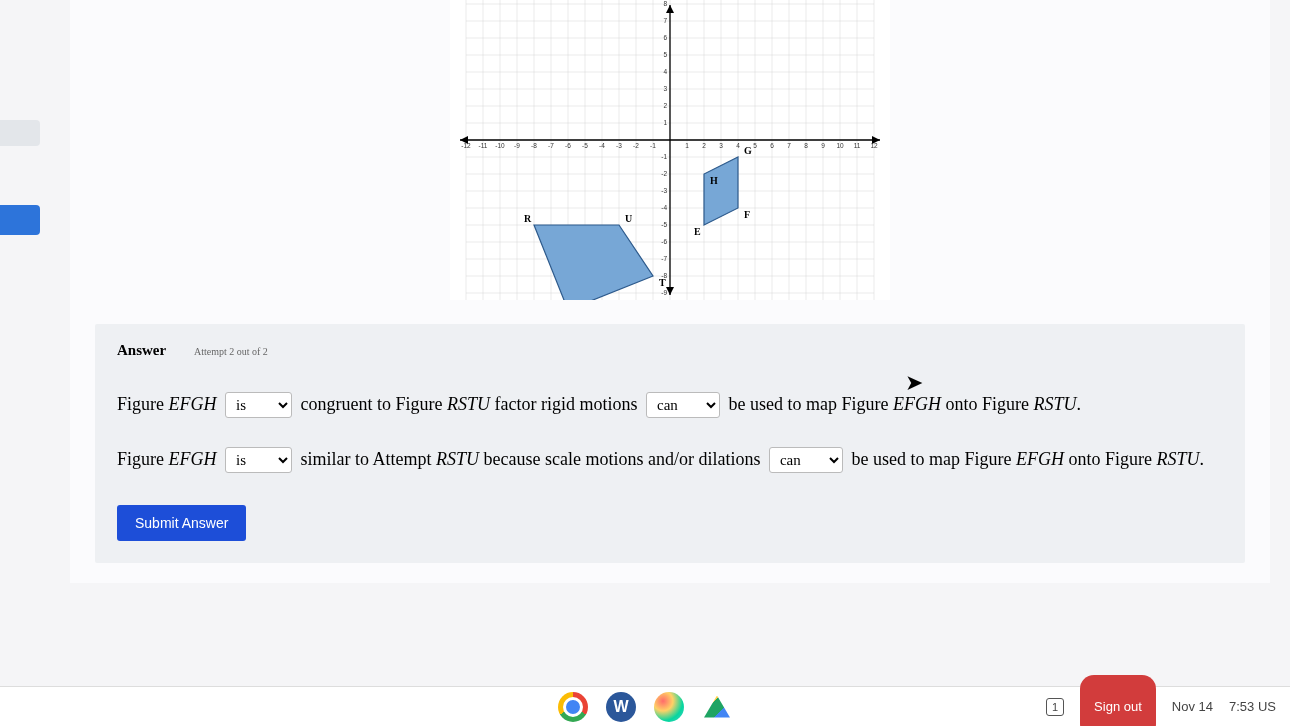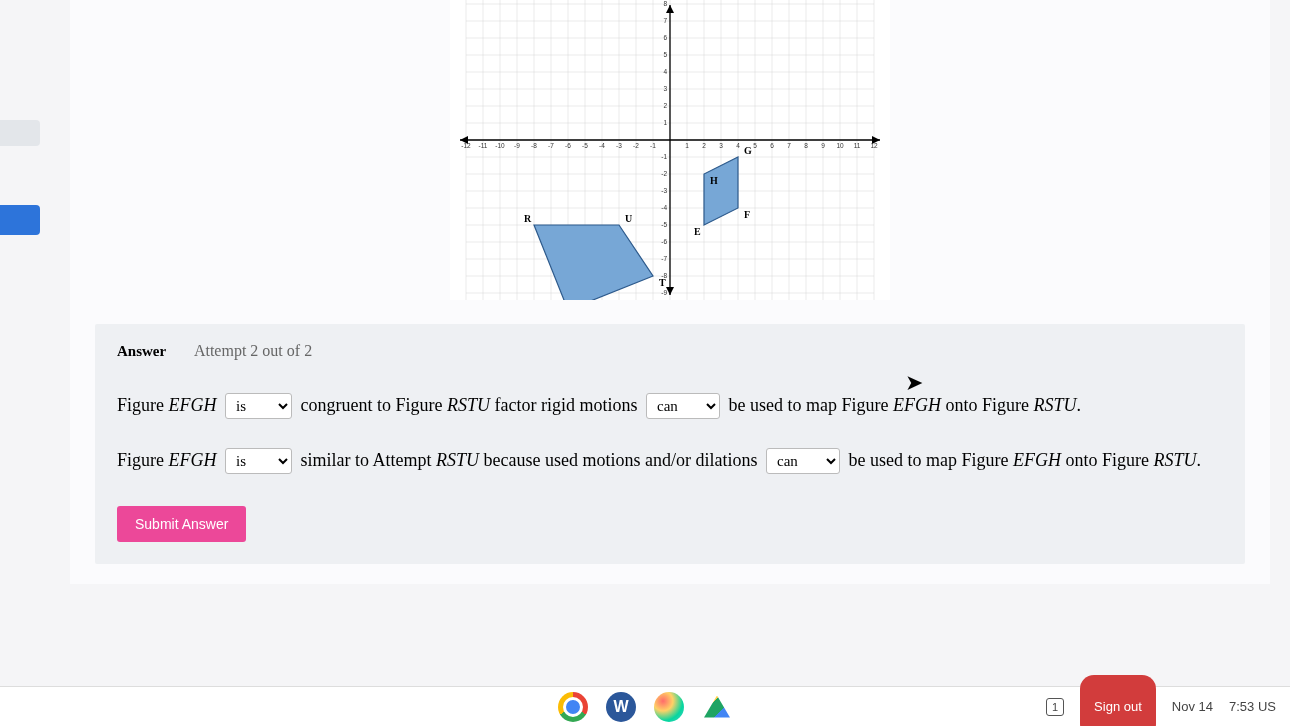--- a/index.html
+++ b/index.html
@@ -5,25 +5,25 @@
   * { box-sizing: border-box; margin: 0; padding: 0; }
   body { font-family: Georgia, 'Times New Roman', serif; background: #f5f5f7; width: 1290px; height: 726px; position: relative; overflow: hidden; }
   .left-stub { position: absolute; left: 0; top: 120px; width: 40px; height: 26px; background: #e3e6ea; border-radius: 0 4px 4px 0; }
   .left-stub.blue { top: 205px; background: #2d74da; height: 30px; }
   .main { position: absolute; left: 70px; top: 0; right: 20px; background: #fbfbfd; padding: 0 25px 20px 25px; }
   .graph-wrap { text-align: center; padding: 0 0 20px 0; }
   svg.graph { background: #fff; }
   .answer-section { background: #eef0f3; padding: 18px 22px 22px 22px; border-radius: 2px; }
   .answer-head { font-size: 15px; margin-bottom: 22px; }
   .answer-head strong { font-weight: bold; margin-right: 24px; }
-  .answer-head span { color: #666; font-size: 16px; }
+  .answer-head span { color: #666; font-size: 10px; }
   .line { font-size: 18px; line-height: 2.6; margin-bottom: 8px; }
   .line em { }
   select { font-family: inherit; font-size: 15px; padding: 3px 6px; border: 1px solid #bbb; border-radius: 3px; background: #fff; margin: 0 4px; }
-  .submit { background: #ec4899; color: #fff; border: none; padding: 10px 18px; font-size: 14px; border-radius: 3px; cursor: pointer; margin-top: 14px; }
+  .submit { background: #1d4ed8; color: #fff; border: none; padding: 10px 18px; font-size: 14px; border-radius: 3px; cursor: pointer; margin-top: 14px; }
   .shelf { position: absolute; bottom: 0; left: 0; right: 0; height: 40px; background: #fff; border-top: 1px solid #ddd; display: flex; align-items: center; padding: 0 14px; }
   .shelf .apps { position: absolute; left: 50%; transform: translateX(-50%); display: flex; gap: 18px; align-items: center; }
   .app-icon { width: 30px; height: 30px; border-radius: 50%; display: flex; align-items: center; justify-content: center; font-size: 18px; }
   .chrome { background: conic-gradient(#ea4335 0 120deg,#34a853 120deg 240deg,#fbbc05 240deg 360deg); position: relative; }
   .chrome::after { content: ""; position: absolute; width: 14px; height: 14px; background: #4285f4; border: 3px solid #fff; border-radius: 50%; }
   .word { background: #2b579a; color: #fff; font-family: Arial; font-weight: bold; font-size: 16px; }
   .palette { background: radial-gradient(circle at 30% 30%, #ff6b6b, #ffd166, #06d6a0, #4ecdc4); }
   .drive { background: linear-gradient(135deg,#ffd04c 33%,#1fa463 33% 66%,#4285f4 66%); clip-path: polygon(50% 0, 100% 100%, 0 100%); border-radius: 0; }
   .shelf-right { margin-left: auto; display: flex; align-items: center; gap: 16px; font-family: Arial, sans-serif; font-size: 13px; color: #444; }
   .signout { background: #d23c3c; color: #fff; padding: 24px 14px; border-radius: 14px; font-size: 13px; }
@@ -174,21 +174,21 @@
       <span>Figure </span><em>EFGH</em>
       <select id="sel-l1a"><option value="is">is</option><option value="is not">is not</option></select>
       <span> congruent to Figure </span><em>RSTU</em><span> factor rigid motions </span>
       <select id="sel-l1b"><option value="can">can</option><option value="cannot">cannot</option></select>
       <span> be used to map Figure </span><em>EFGH</em><span> onto Figure </span><em>RSTU</em><span>.</span>
     </p>
 
     <p class="line">
       <span>Figure </span><em>EFGH</em>
       <select id="sel-l2a"><option value="is">is</option><option value="is not">is not</option></select>
-      <span> similar to Attempt </span><em>RSTU</em><span> because used motions and/or dilations </span>
+      <span> similar to Attempt </span><em>RSTU</em><span> because scale motions and/or dilations </span>
       <select id="sel-l2b"><option value="can">can</option><option value="cannot">cannot</option></select>
       <span> be used to map Figure </span><em>EFGH</em><span> onto Figure </span><em>RSTU</em><span>.</span>
     </p>
 
 
     <button class="submit">Submit Answer</button>
   </div>
 </div>
 
 <div class="cursor">➤</div>

